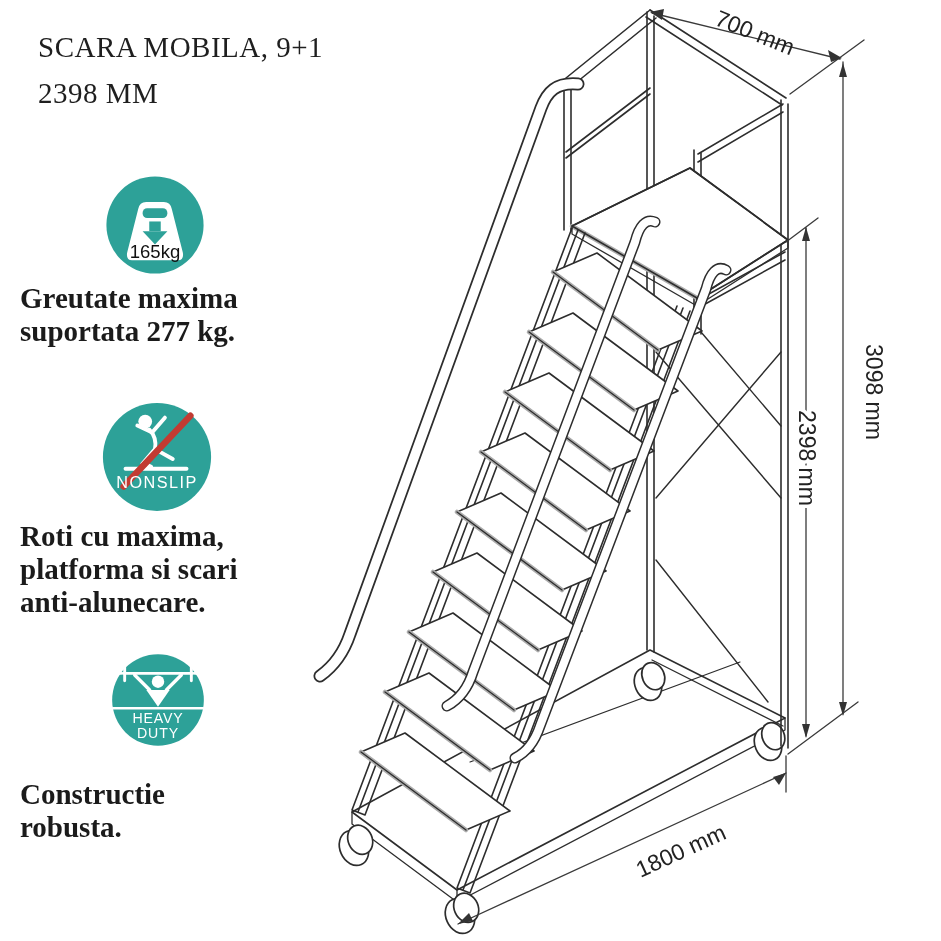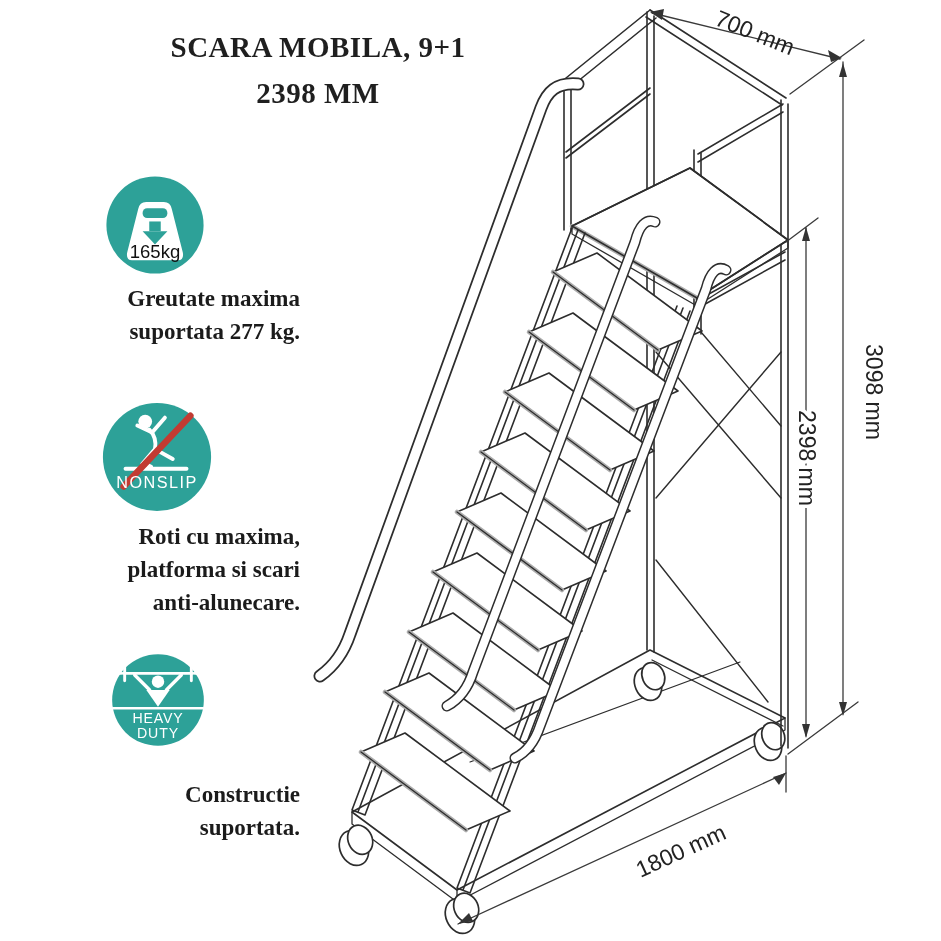--- a/index.html
+++ b/index.html
@@ -1,23 +1,23 @@
 <!DOCTYPE html>
 <html><head>
 <meta charset="utf-8">
 <style>
   html,body{margin:0;padding:0;background:#ffffff;}
   .canvas{position:relative;width:941px;height:941px;background:#fff;overflow:hidden;
           font-family:"Liberation Serif", serif;color:#1b1b1b;}
   .diagram{position:absolute;left:0;top:0;width:941px;height:941px;}
-  .title{position:absolute;left:38px;top:24px;width:560px;text-align:center;
-         font-weight:bold;font-size:29px;line-height:46px;letter-spacing:.5px;color:#1f1f1f;}
+  .title{position:absolute;left:38px;top:24px;width:560px;
+         font-weight:normal;font-size:29px;line-height:46px;letter-spacing:.5px;color:#1f1f1f;}
   .feature-icon{position:absolute;}
-  .caption{position:absolute;left:20px;width:280px;text-align:right;
-           font-weight:bold;font-size:23px;line-height:33px;color:#1b1b1b;}
+  .caption{position:absolute;left:20px;width:280px;text-align:left;
+           font-weight:bold;font-size:29px;line-height:33px;color:#1b1b1b;}
   svg text.dim{font-family:"Liberation Sans", sans-serif;font-size:23px;fill:#222;}
   svg text.icon-label{font-family:"Liberation Sans", sans-serif;}
 </style>
 </head>
 <body>
 
 <div class="canvas">
 
   <svg class="diagram" viewBox="0 0 941 941" xmlns="http://www.w3.org/2000/svg">
     <g stroke="#2d2d2d" stroke-width="1.6" fill="none" stroke-linecap="round" stroke-linejoin="round">
@@ -215,16 +215,16 @@
       <path d="M50,48 L32,30 M70,48 L88,30" stroke-width="4"></path>
       <path d="M6,70 L114,70" stroke-width="3"></path>
     </g>
     <circle cx="60" cy="38" r="7.5" fill="#ffffff"></circle>
     <polygon points="46,48 74,48 60,68" fill="#ffffff"></polygon>
     <text class="icon-label" x="60" y="88" text-anchor="middle" font-size="17" letter-spacing="1" fill="#ffffff">HEAVY</text>
     <text class="icon-label" x="60" y="106" text-anchor="middle" font-size="17" letter-spacing="1" fill="#ffffff">DUTY</text>
   </svg>
   <div class="caption" style="top:778px">
     <div>Constructie</div>
-    <div>suportata.</div>
+    <div>robusta.</div>
   </div>
 
 </div>
 
 </body></html>

